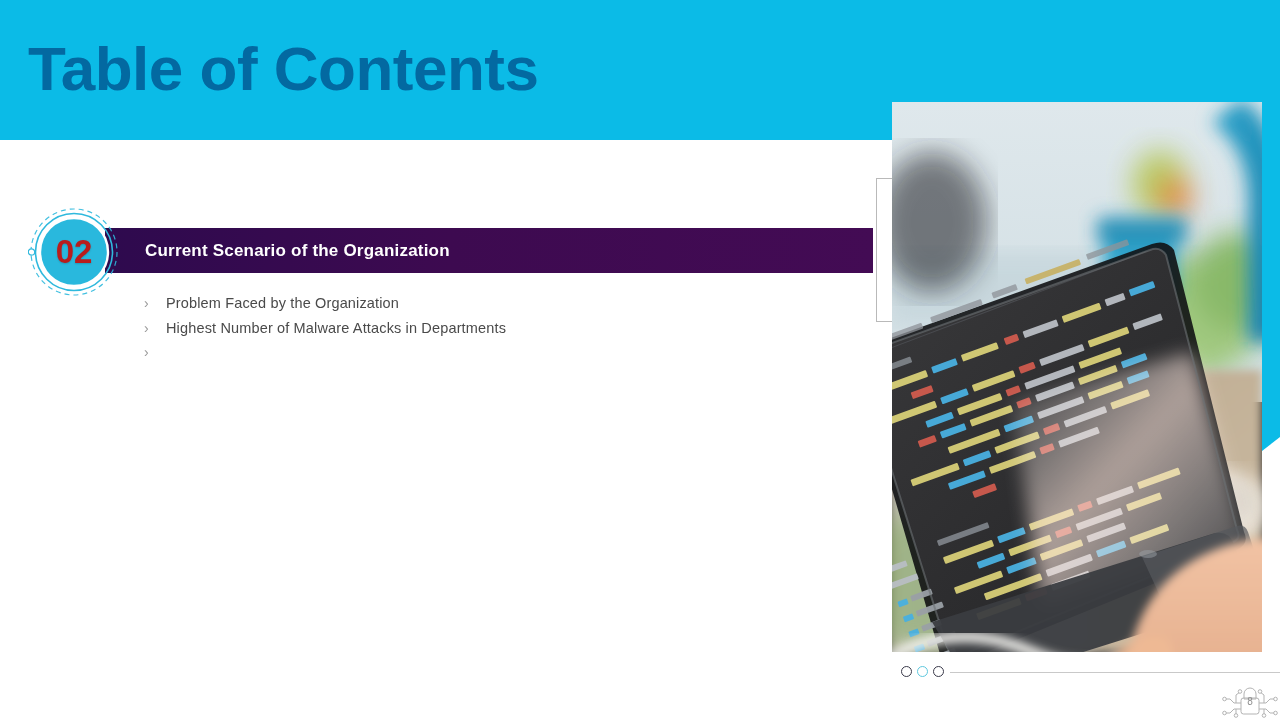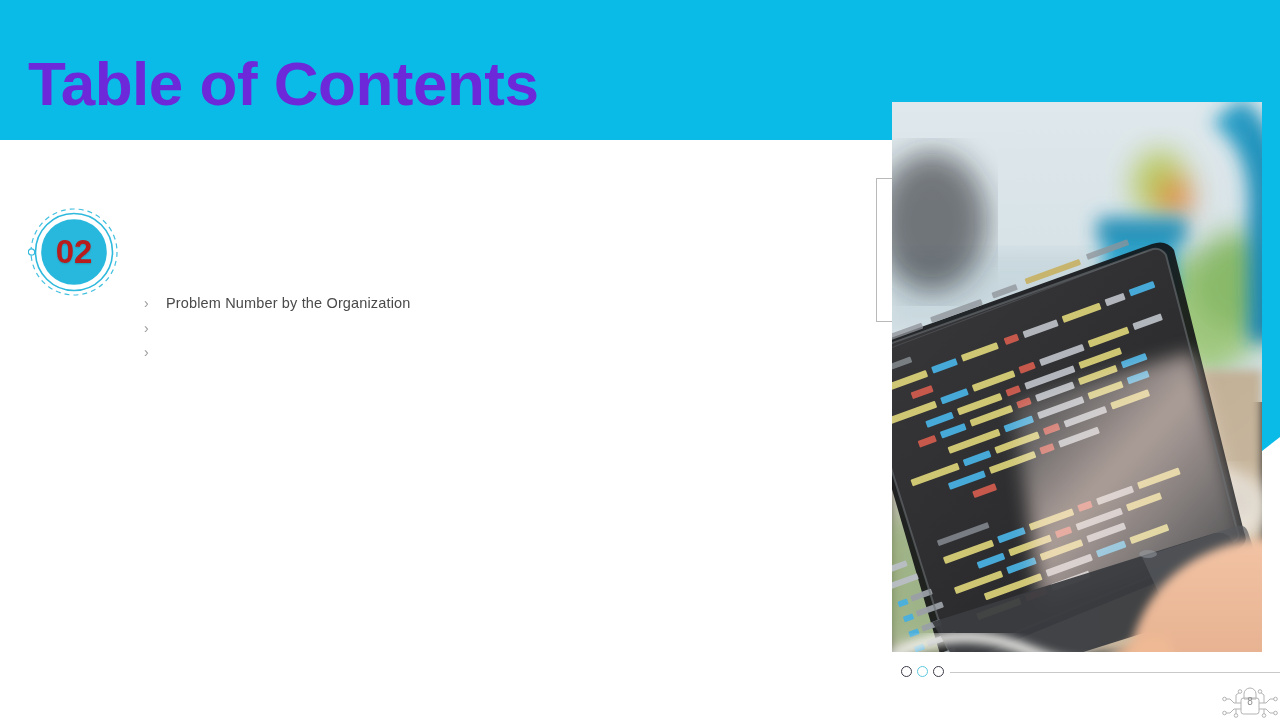--- a/index.html
+++ b/index.html
@@ -28,25 +28,25 @@
     position: absolute;
     left: 0;
     top: 0;
     width: 1280px;
     height: 140px;
     background: #0bbbe7;
   }
   .slide-title {
     position: absolute;
     left: 28px;
-    top: 45px;
+    top: 30px;
     font-size: 62px;
     font-weight: bold;
     letter-spacing: -0.5px;
-    color: #6d28d9;
+    color: #0369a1;
     line-height: 78px;
     white-space: nowrap;
   }
 
   
   .photo {
     position: absolute;
     left: 892px;
     top: 102px;
     width: 370px;
@@ -421,39 +421,43 @@
         <path d="M240 540 q20 -70 90 -95 q60 -20 95 10 l0 170 l-215 0 q-10 -40 30 -85 z" fill="url(#handG)"></path>
         <path d="M216 560 q18 -22 44 -26 q14 -2 20 10 q5 14 -12 26 q-22 14 -42 12 q-14 -2 -10 -22 z" fill="#eeb994"></path>
         <path d="M178 586 q20 -20 46 -22 q14 0 18 12 q4 14 -14 24 q-24 12 -44 8 q-12 -4 -6 -22 z" fill="#e8b18c"></path>
         <path d="M146 612 q20 -18 44 -18 q14 1 16 13 q2 13 -16 21 q-24 10 -42 5 q-11 -5 -2 -21 z" fill="#e3aa85"></path>
       </g>
     </svg>
   </div>
 
   <div class="right-strip"></div>
 
+  <div class="section-bar">
+    <div class="section-bar-label">Current Scenario of the Organization</div>
+  </div>
 
   <div class="badge-wrap">
     <svg width="92" height="92" viewBox="0 0 92 92" xmlns="http://www.w3.org/2000/svg" aria-hidden="true">
       <circle cx="46" cy="46" r="43" fill="none" stroke="#2fb9dd" stroke-width="1.2" stroke-dasharray="5 4" opacity="0.9"></circle>
       <circle cx="46" cy="46" r="38.5" fill="none" stroke="#2fb9dd" stroke-width="1.6"></circle>
       <circle cx="46" cy="46" r="34" fill="#29b8dd"></circle>
       <circle cx="46" cy="46" r="34" fill="none" stroke="#ffffff" stroke-width="2.4"></circle>
       <circle cx="3.5" cy="46" r="3.2" fill="#ffffff" stroke="#2fb9dd" stroke-width="1.2"></circle>
     </svg>
     <div class="badge-num">02</div>
   </div>
 
   <div class="bullets">
     <div class="bullet-row">
       <span class="bullet-chevron">›</span>
-      <span class="bullet-text">Problem Number by the Organization</span>
+      <span class="bullet-text">Problem Faced by the Organization</span>
     </div>
     <div class="bullet-row">
       <span class="bullet-chevron">›</span>
+      <span class="bullet-text">Highest Number of Malware Attacks in Departments</span>
     </div>
     <div class="bullet-row">
       <span class="bullet-chevron">›</span>
     </div>
   </div>
 
   <div class="dots-row">
     <div class="dot"></div>
     <div class="dot active"></div>
     <div class="dot"></div>

